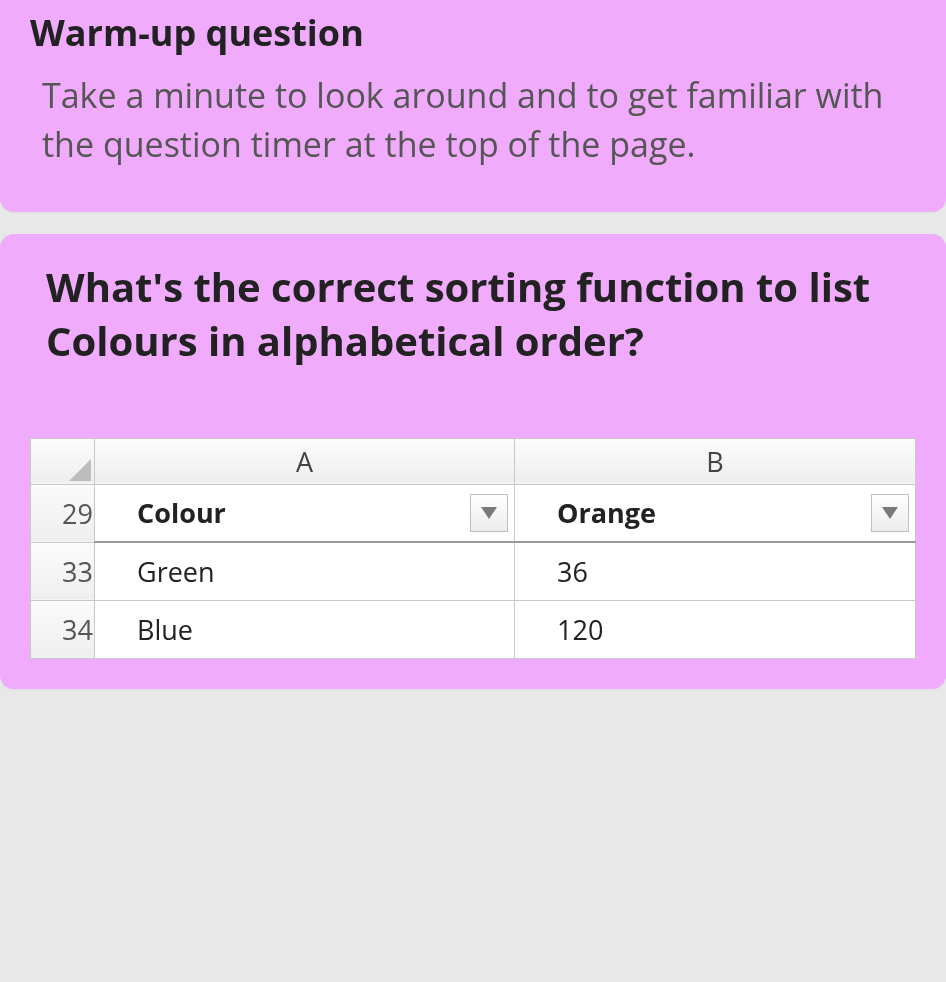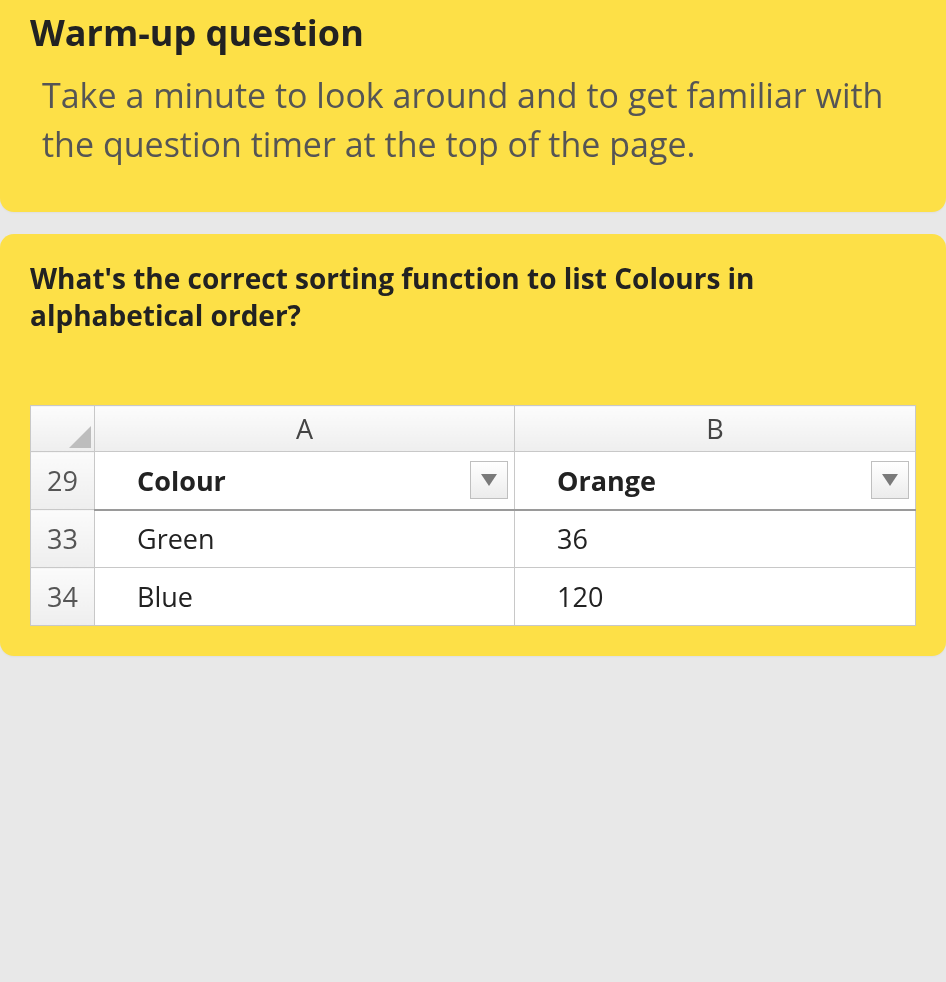--- a/index.html
+++ b/index.html
@@ -9,21 +9,21 @@
     font-family: "Open Sans", "Segoe UI", Arial, sans-serif;
     background: #e8e8e8;
     color: #333;
   }
   .page {
     width: 946px;
     margin: 0;
     background: #e8e8e8;
   }
   .card {
-    background: #fde047;
+    background: #f0abfc;
     border-radius: 14px;
     padding: 0 30px 30px 30px;
     margin-bottom: 22px;
     box-shadow: 0 1px 2px rgba(0,0,0,0.04);
   }
   .card.first { border-top-left-radius: 0; border-top-right-radius: 0; padding-top: 0; }
   .warm-title {
     font-size: 36px;
     font-weight: 700;
     color: #222;
@@ -31,25 +31,25 @@
     padding-top: 8px;
   }
   .warm-text {
     font-size: 34px;
     line-height: 1.45;
     color: #555;
     margin: 12px;
     font-weight: 400;
   }
   .question-title {
-    font-size: 28px;
+    font-size: 40px;
     font-weight: 700;
     color: #222;
     line-height: 1.35;
-    margin: 0;
+    margin: 16px;
     padding-top: 26px;
   }
   .sheet-wrap {
     margin-top: 70px;
   }
   table.sheet {
     width: 100%;
     border-collapse: collapse;
     font-size: 27px;
     table-layout: fixed;
@@ -81,21 +81,21 @@
     right: 3px;
     bottom: 3px;
     width: 0; height: 0;
     border-left: 22px solid transparent;
     border-bottom: 22px solid #bdbdbd;
   }
   .sheet tbody th.rownum {
     background: linear-gradient(#fbfbfb,#eeeeee);
     color: #555;
     font-weight: 400;
-    text-align: center;
+    text-align: right;
     height: 58px;
     font-size: 27px;
   }
   .sheet tbody td {
     background: #fff;
     padding: 0 0 0 42px;
     height: 58px;
     color: #222;
     position: relative;
   }

